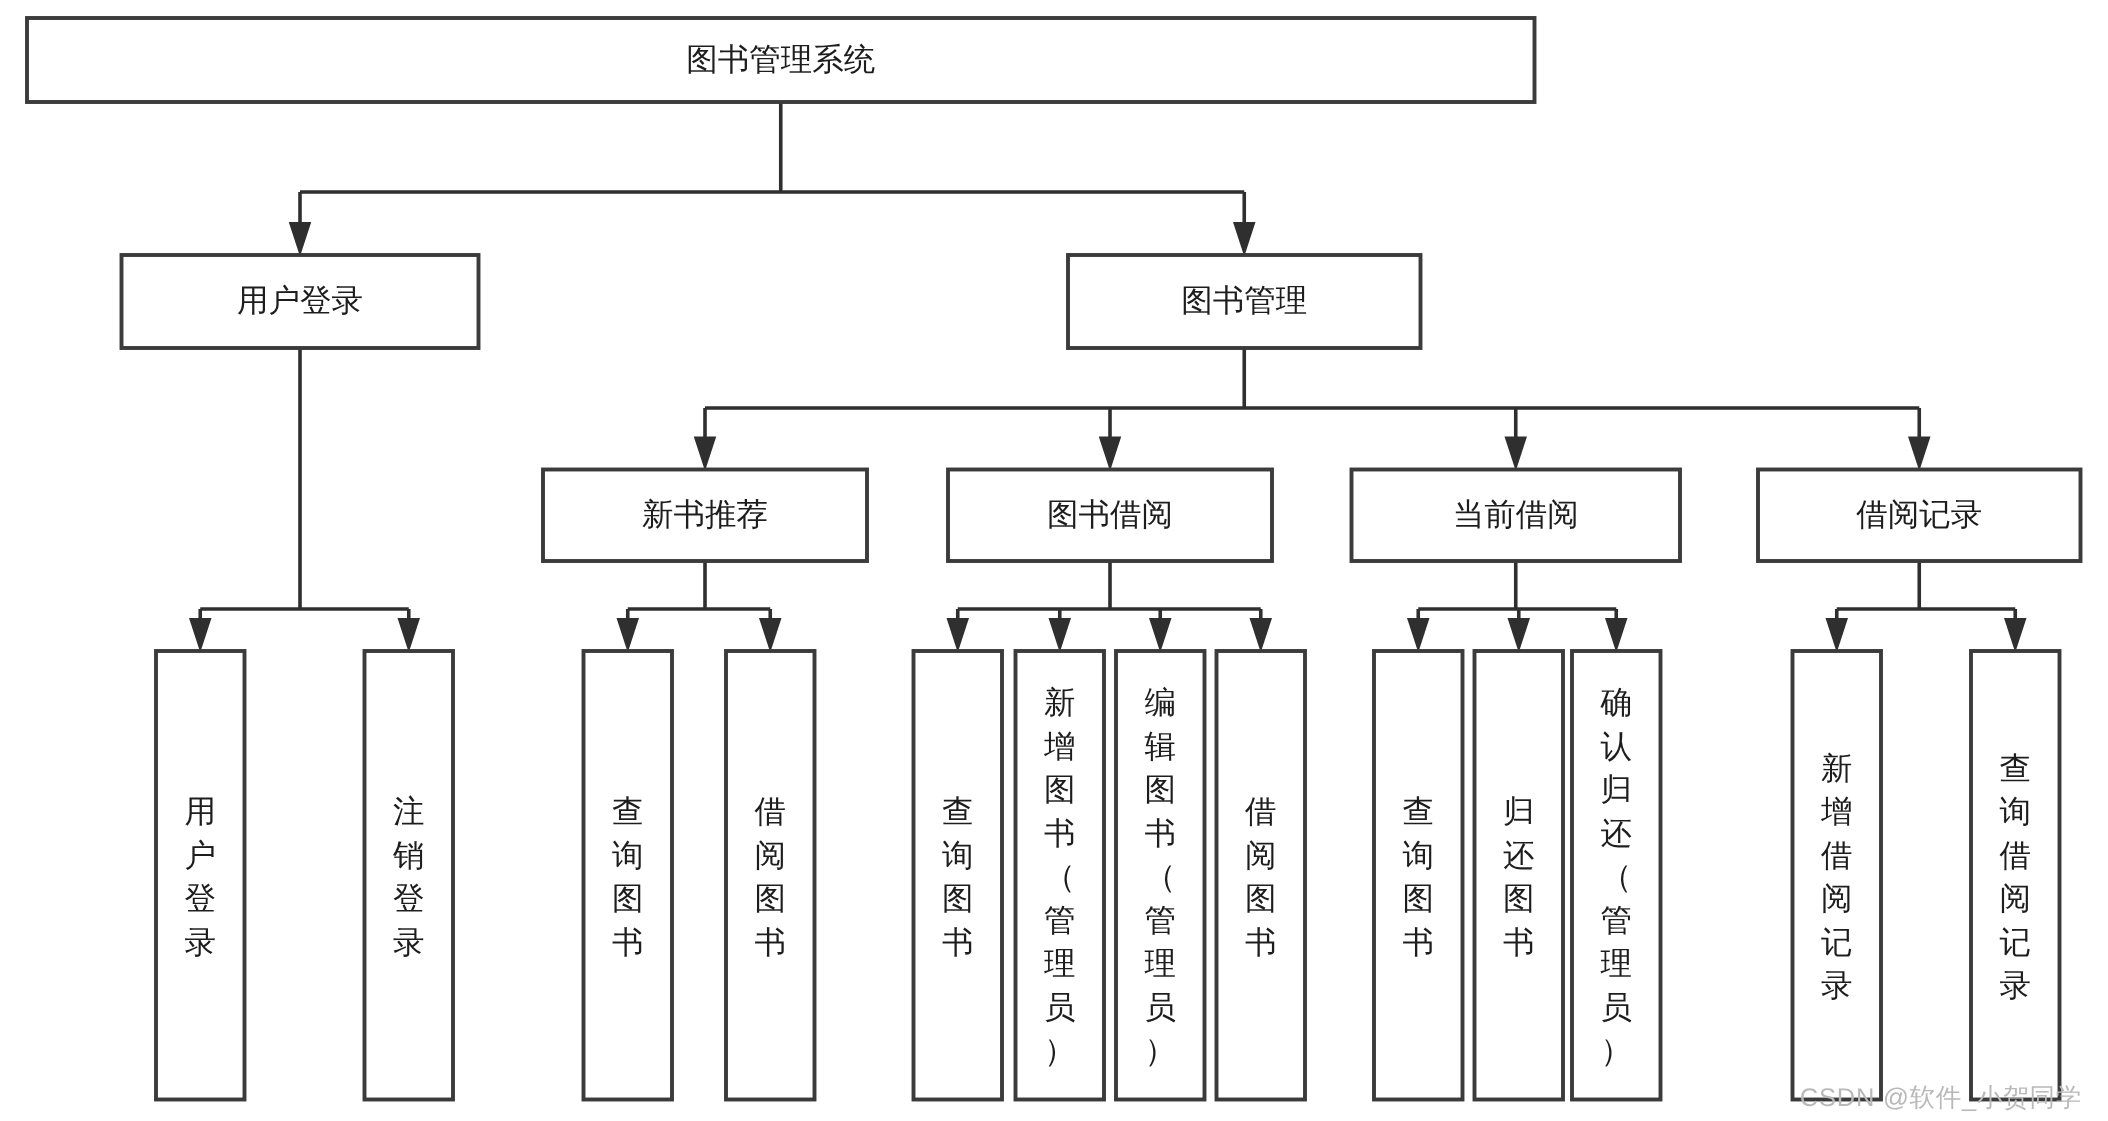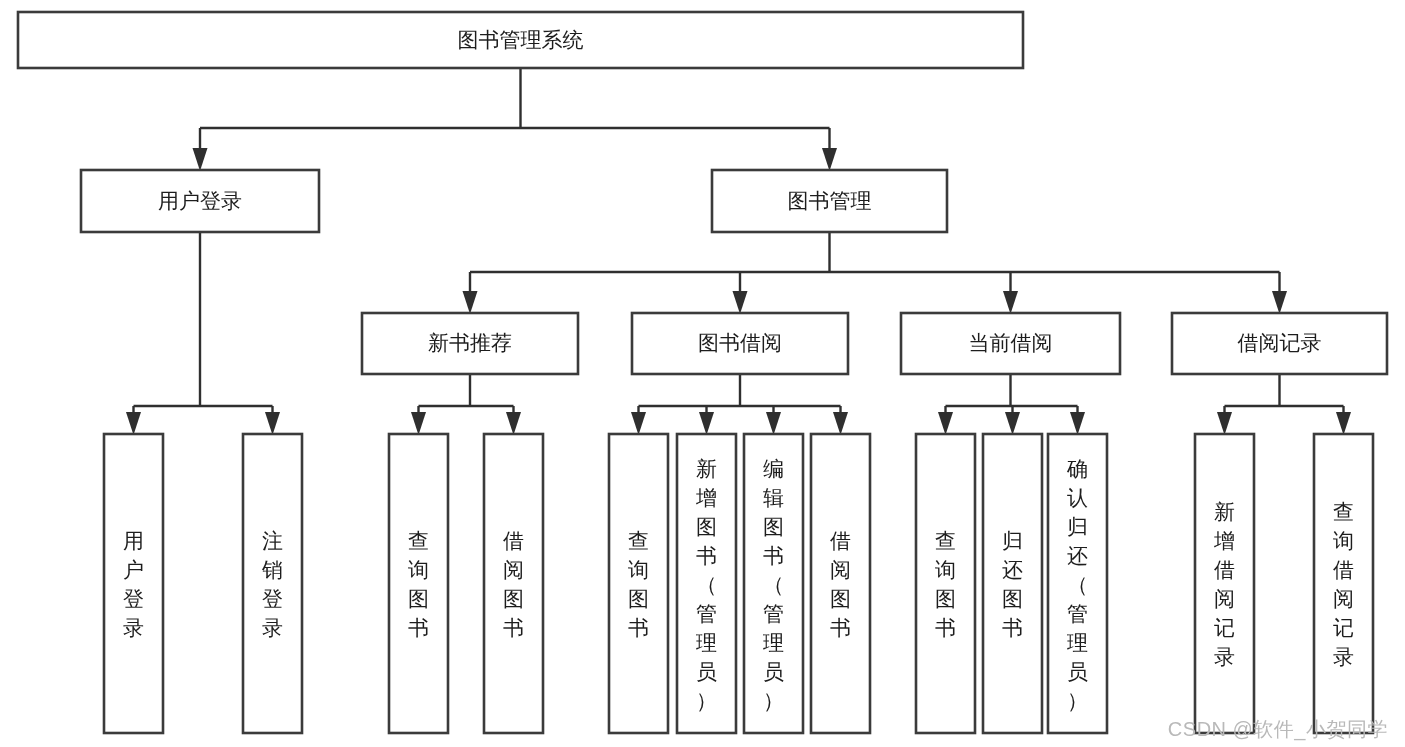--- a/index.html
+++ b/index.html
@@ -50,21 +50,21 @@
   }
   .edge-arrow {
     fill: #2f2f2f;
     stroke: none;
   }
   .watermark {
     position: absolute;
     right: 8px;
     bottom: 4px;
     font-family: "Liberation Sans", "DejaVu Sans", sans-serif;
-    font-size: 20px;
+    font-size: 17px;
     color: #b9b9b9;
     white-space: nowrap;
     letter-spacing: 0.5px;
     user-select: none;
   }
 </style>
 </head>
 <body>
 
 <div id="diagram-root">

